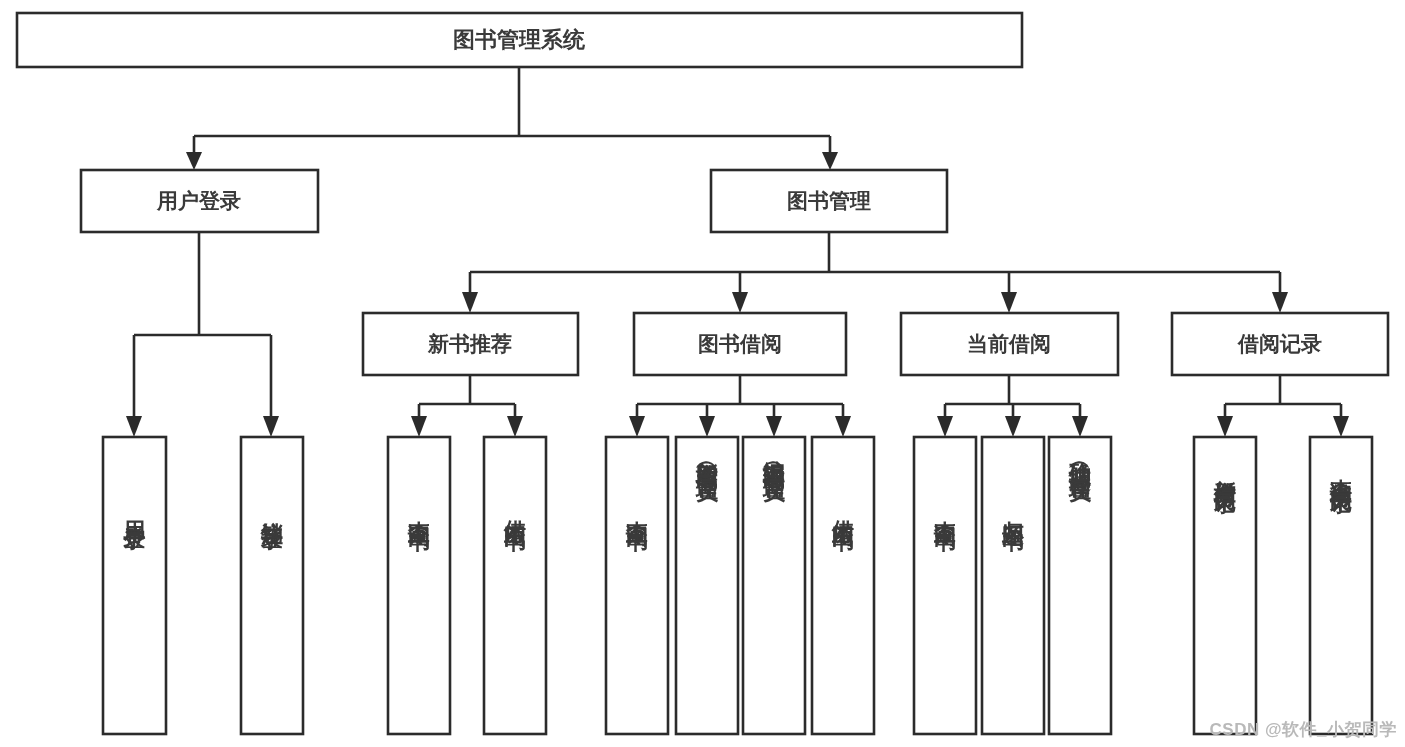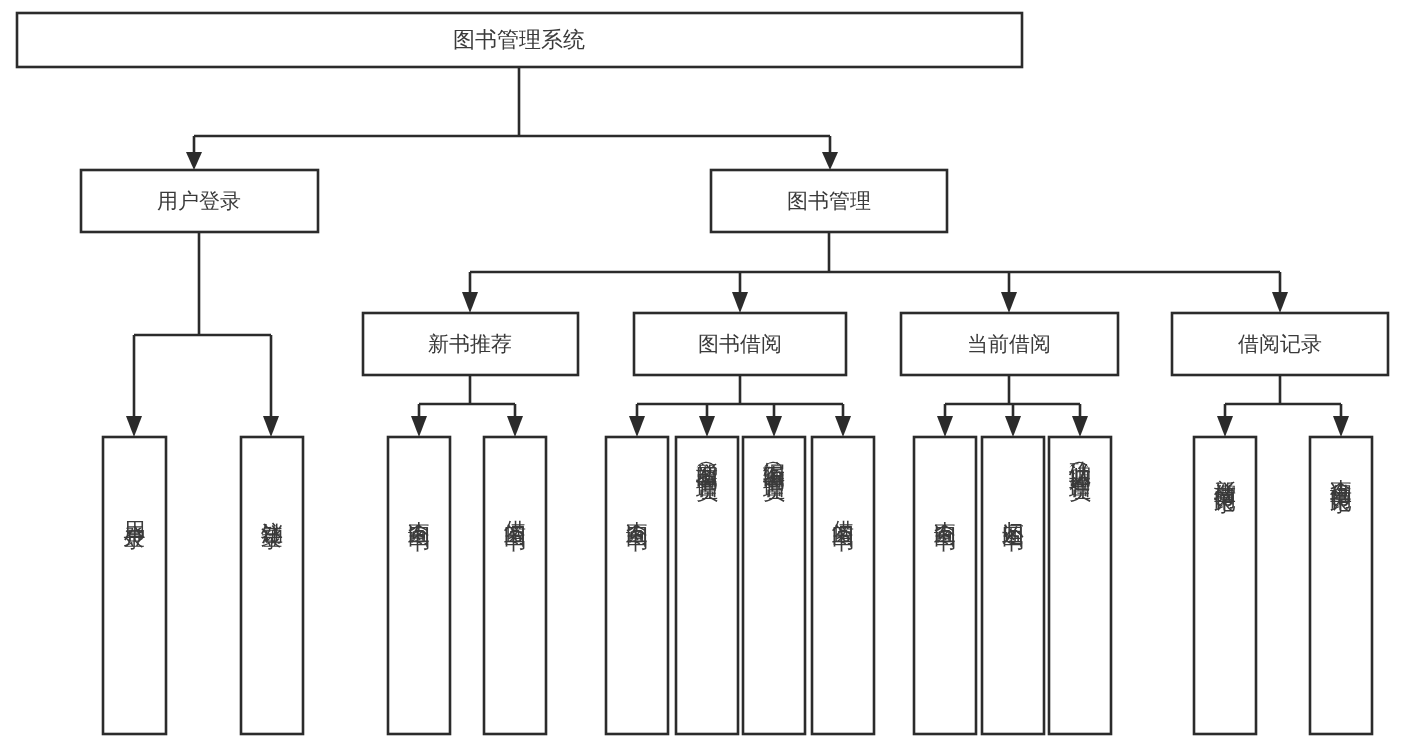--- a/index.html
+++ b/index.html
@@ -11,20 +11,21 @@
     width: 1405px;
     height: 747px;
     font-family: "Liberation Sans", "DejaVu Sans", sans-serif;
     overflow: hidden;
   }
   #diagram-root {
     position: relative;
     width: 1405px;
     height: 747px;
     background: #ffffff;
+    font-weight: bold;
   }
   svg.diagram-canvas {
     position: absolute;
     left: 0;
     top: 0;
     width: 1405px;
     height: 747px;
   }
   .node-box {
     fill: #ffffff;
@@ -278,14 +279,15 @@
     <span class="leaf-label" style="margin-top:6px;">确认归还（管理员）</span>
   </div>
 
   <div class="leaf-label-wrap" style="left:1194px; top:437px; width:62px; height:297px;">
     <span class="leaf-label" style="margin-top:24px;">新增借阅记录</span>
   </div>
   <div class="leaf-label-wrap" style="left:1310px; top:437px; width:62px; height:297px;">
     <span class="leaf-label" style="margin-top:24px;">查询借阅记录</span>
   </div>
 
+  <div class="watermark">CSDN @软件_小贺同学</div>
 
 </div>
 
 </body></html>

